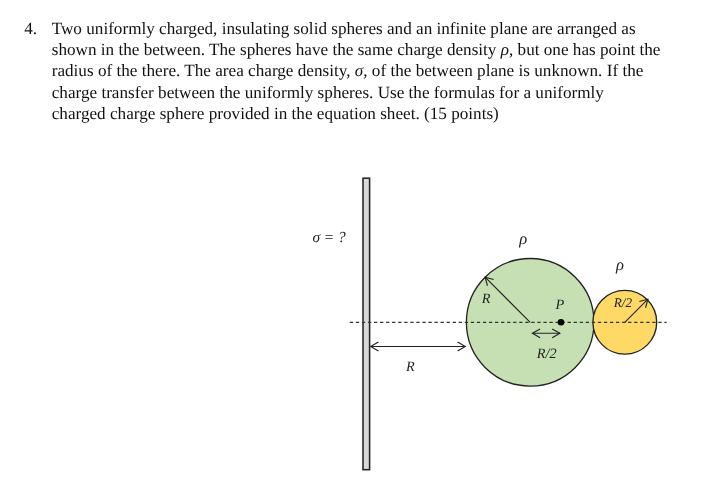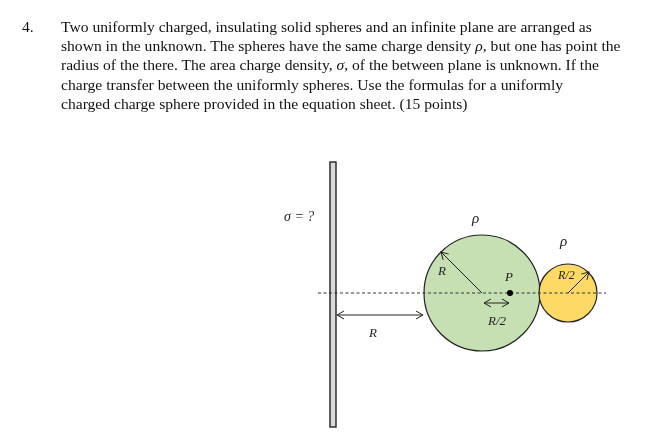--- a/index.html
+++ b/index.html
@@ -32,21 +32,20 @@
     position: absolute;
     left: 47px;
     top: 0;
     width: 600px;
     font-size: 15.6px;
     line-height: 19.2px;
   }
   .problem-text .line {
     display: block;
     white-space: nowrap;
-    margin-left: 14px;
   }
   .it { font-style: italic; }
   .b { font-weight: normal; }
   .figure {
     position: absolute;
     left: 0;
     top: 0;
     width: 655px;
     height: 443px;
   }
@@ -62,21 +61,21 @@
 </head>
 <body>
 
 <div class="problem">
   <div class="problem-number">4.</div>
   <div class="problem-text">
     <span class="line">
       <span>Two uniformly charged, insulating solid spheres and an infinite plane are arranged as</span>
     </span>
     <span class="line">
-      <span>shown in the unknown.  The spheres have the same charge density </span><span class="it">ρ</span><span>, but one has point the</span>
+      <span>shown in the between.  The spheres have the same charge density </span><span class="it">ρ</span><span>, but one has point the</span>
     </span>
     <span class="line">
       <span>radius of the there.  The area charge density, </span><span class="it">σ</span><span>, of the between plane is unknown.  If the</span>
     </span>
     <span class="line">
       <span>charge transfer between the uniformly spheres.  Use the formulas for a uniformly</span>
     </span>
     <span class="line">
       <span>charged charge sphere provided in the equation sheet.  </span><span class="b">(15 points)</span>
     </span>

